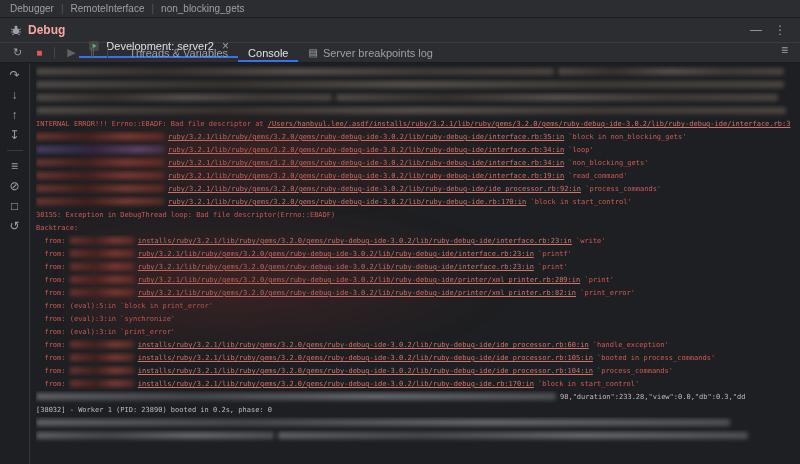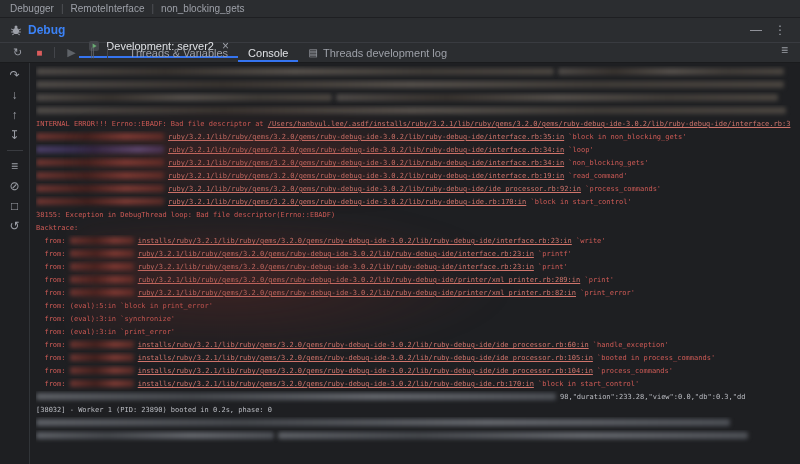--- a/index.html
+++ b/index.html
@@ -9,21 +9,21 @@
   
   .row1{height:18px;background:#2b2d30;display:flex;align-items:center;padding:0 10px;gap:7px;
     font-size:10px;color:#9da0a8;border-bottom:1px solid #1e1f22;box-sizing:border-box;}
   .bc-item{cursor:pointer;}
   .bc-sep{color:#54565c;}
 
   
   .row2{height:25px;background:#2b2d30;display:flex;align-items:center;padding:0 8px 0 10px;
     box-sizing:border-box;border-bottom:1px solid #393b40;}
   .hdr-icon{display:flex;align-items:center;margin-right:6px;}
-  .hdr-title{font-size:12px;font-weight:bold;color:#3b82f6;margin-right:14px;}
+  .hdr-title{font-size:12px;font-weight:bold;color:#fca5a5;margin-right:14px;}
   .session-tab{display:flex;align-items:center;gap:6px;height:100%;padding:0 9px;
     color:#dfe1e5;font-size:11px;box-shadow:inset 0 -2px 0 #3574f0;cursor:pointer;margin-top:32px;}
   .tab-close{color:#9da0a8;font-size:12px;margin-left:2px;cursor:pointer;}
   .flex-spacer{flex:1;}
   .hdr-btn{color:#9da0a8;font-size:12px;padding:0 6px;cursor:pointer;}
 
   
   .row3{height:20px;background:#2b2d30;display:flex;align-items:stretch;padding:0 6px;
     box-sizing:border-box;border-bottom:1px solid #1a1b1d;font-size:11px;}
   .ctl{display:flex;align-items:center;padding:0 7px;color:#9da0a8;font-size:11px;cursor:pointer;}
@@ -108,21 +108,21 @@
     <span class="vsep"></span>
     <div id="view-tabs">
         <span class="vtab">
           <span>Threads &amp; Variables</span>
         </span>
         <span class="vtab active">
           <span>Console</span>
         </span>
         <span class="vtab">
           <span class="log-ic">▤</span>
-          <span>Threads development log</span>
+          <span>Server breakpoints log</span>
         </span>
       </div>
     <div class="flex-spacer"></div>
     <span class="hdr-btn">≡</span>
   </div>
 
   <div id="left-strip">
       <span class="strip-ic">↷</span>
       <span class="strip-ic">↓</span>
       <span class="strip-ic">↑</span>

